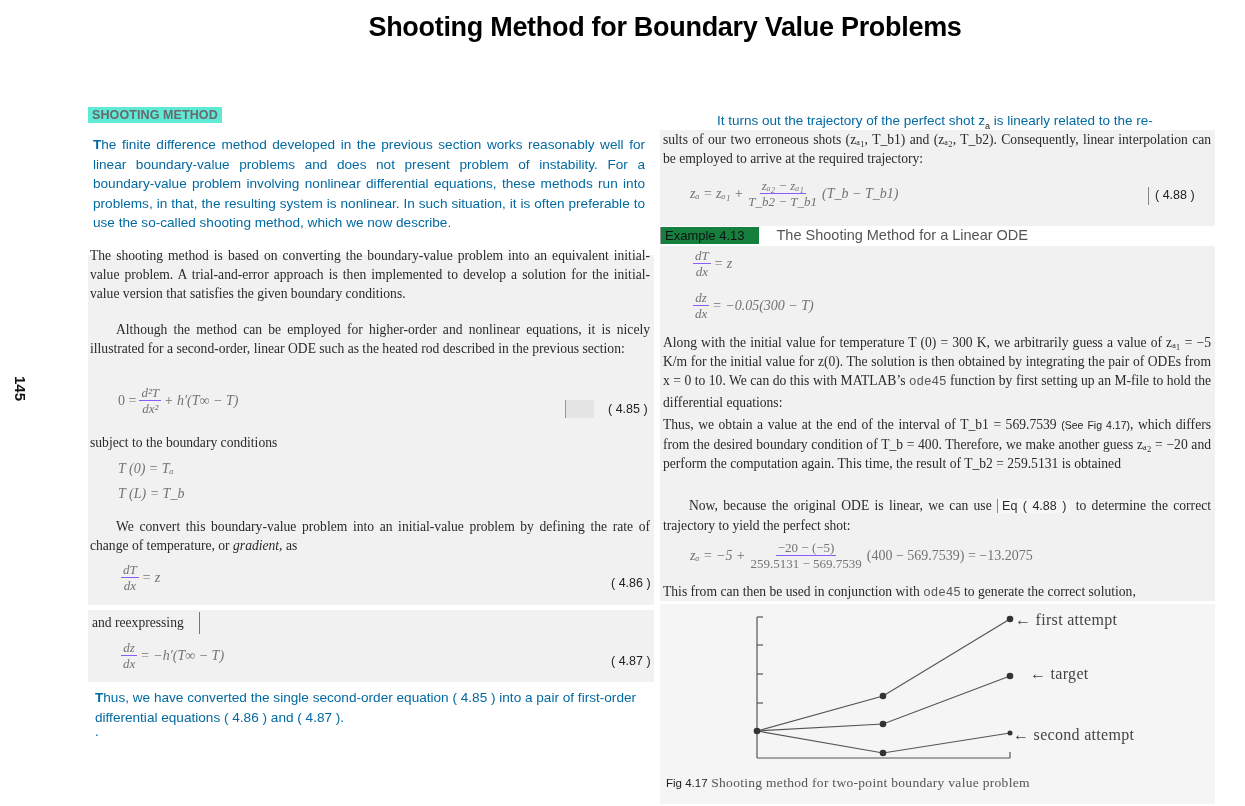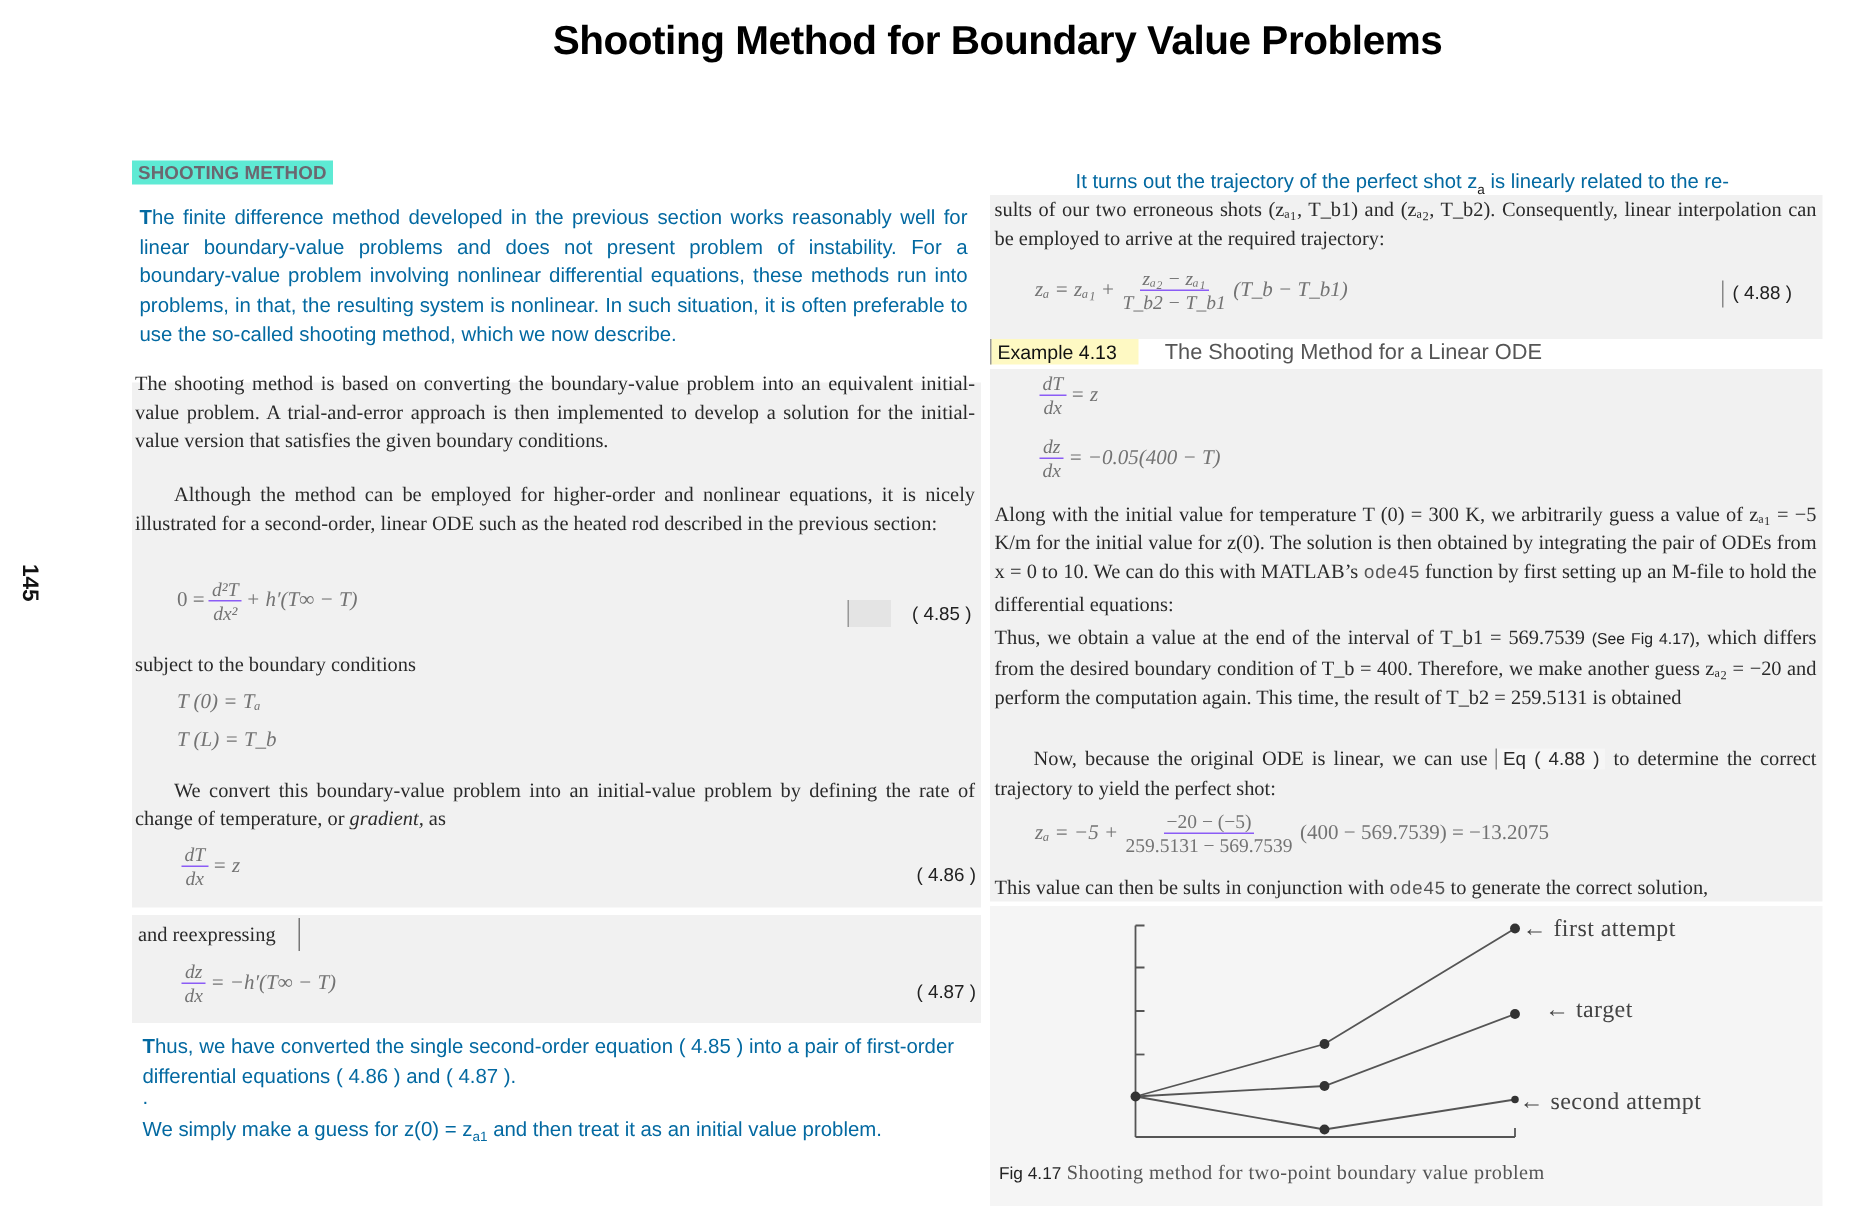--- a/index.html
+++ b/index.html
@@ -45,21 +45,21 @@
   .frac .num { border-bottom: 1px solid #8b5cf6; padding: 0 2px; line-height: 15px; }
   .frac .den { line-height: 15px; padding: 0 2px; }
   .eqnum {
     position: absolute; font-family: "Liberation Sans", sans-serif; font-size: 12.5px; color: #222;
   }
   sub { font-size: 9px; }
   .up { font-style: normal; }
   .small-ref { font-family: "Liberation Sans", sans-serif; font-size: 10.5px; color: #222; }
   .example-tag {
     font-family: "Liberation Sans", sans-serif; font-size: 13px; color: #111;
-    background: #fef9c3; padding: 1px 14px 1px 4px; border-left: 1px solid #999;
+    background: #15803d; padding: 1px 14px 1px 4px; border-left: 1px solid #999;
   }
   .example-title {
     font-family: "Liberation Sans", sans-serif; font-size: 14.5px; color: #555; margin-left: 18px;
   }
   .fig-caption { font-family: "Liberation Serif", serif; font-size: 13.5px; color: #555; letter-spacing: 0.3px; }
   .fig-tag { font-family: "Liberation Sans", sans-serif; font-size: 11.5px; color: #222; }
   .legend-label { font-family: "Liberation Serif", serif; font-size: 16px; color: #444; letter-spacing: 0.3px; }
   .eqref-box { font-family: "Liberation Sans", sans-serif; font-size: 12.5px; border-left: 1px solid #888; padding: 0 4px; background: #f6f6f6; }
 </style>
 </head>
@@ -117,21 +117,20 @@
     </span>
   <span>= −h′(T∞ − T)</span>
 </div>
 <div class="eqnum" style="left:611px; top:654px;text-align:right;">( 4.87 )</div>
 
 <div class="abs p-sans" style="left:95px; top:688px; width:556px; text-align:left;">
   <b>T</b><span>hus, we have converted the single second-order equation ( 4.85 ) into a pair of first-order differential equations ( 4.86 ) and ( 4.87 ).</span>
 </div>
 <div class="abs p-sans" style="left:95px; top:722px;">.</div>
 <div class="abs p-sans" style="left:95px; top:743px; width:560px; text-align:left;">
-  <div><span>We simply make a guess for z(0) = z</span><sub>a1</sub><span> and then treat it as an initial value problem.</span></div>
 </div>
 
 <div class="abs" style="left:717px; top:111px;">
   <span class="p-sans" style="font-size:13.5px;">It turns out the trajectory of the perfect shot z</span><sub class="sans">a</sub><span class="p-sans" style="font-size:13.5px;"> is linearly related to the re-</span>
 </div>
 
 <div class="abs scan" style="left:660px; top:130px; width:555px; height:96px;"></div>
 <div class="abs p-serif" style="left:663px; top:130px; width:548px;">sults of our two erroneous shots (zₐ₁, T_b1) and (zₐ₂, T_b2). Consequently, linear interpolation can be employed to arrive at the required trajectory:</div>
 
 <div class="abs eq" style="left:690px; top:178px;">
@@ -156,21 +155,21 @@
       <span class="num">dT</span>
       <span class="den">dx</span>
     </span>
   <span>= z</span>
 </div>
 <div class="abs eq" style="left:690px; top:290px;">
   <span class="frac">
       <span class="num">dz</span>
       <span class="den">dx</span>
     </span>
-  <span>= −0.05(400 − T)</span>
+  <span>= −0.05(300 − T)</span>
 </div>
 
 <div class="abs p-serif" style="left:663px; top:333px; width:548px;">
   <span>Along with the initial value for temperature T (0) = 300 K, we arbitrarily guess a value of zₐ₁ = −5 K/m for the initial value for z(0). The solution is then obtained by integrating the pair of ODEs from x = 0 to 10. We can do this with MATLAB’s </span><span class="mono">ode45</span><span> function by first setting up an M-file to hold the differential equations:</span>
 </div>
 
 <div class="abs p-serif" style="left:663px; top:415px; width:548px;">
   <span>Thus, we obtain a value at the end of the interval of T_b1 = 569.7539 </span><span class="small-ref">(See Fig 4.17)</span><span>, which differs from the desired boundary condition of T_b = 400. Therefore, we make another guess zₐ₂ = −20 and perform the computation again. This time, the result of T_b2 = 259.5131 is obtained</span>
 </div>
 
@@ -181,21 +180,21 @@
 <div class="abs eq" style="left:690px; top:540px;">
   <span>zₐ = −5 +</span>
   <span class="frac up">
       <span class="num">−20 − (−5)</span>
       <span class="den">259.5131 − 569.7539</span>
     </span>
   <span class="up">(400 − 569.7539) = −13.2075</span>
 </div>
 
 <div class="abs p-serif" style="left:663px; top:582px; width:548px;">
-  <span>This value can then be sults in conjunction with </span><span class="mono">ode45</span><span> to generate the correct solution,</span>
+  <span>This from can then be used in conjunction with </span><span class="mono">ode45</span><span> to generate the correct solution,</span>
 </div>
 
 <div class="abs" style="left:660px; top:604px; width:555px; height:200px; background:#f5f5f5;"></div>
 <svg class="abs" style="left:660px; top:604px;" width="555" height="170" viewBox="660 604 555 170">
   <g stroke="#555" stroke-width="1.2" fill="none">
     <line x1="757" y1="617" x2="757" y2="758"></line>
     <line x1="757" y1="758" x2="1010" y2="758"></line>
     <line x1="1010" y1="752" x2="1010" y2="758"></line>
     <line x1="757" y1="617" x2="763" y2="617"></line>
     <line x1="757" y1="645" x2="763" y2="645"></line>

